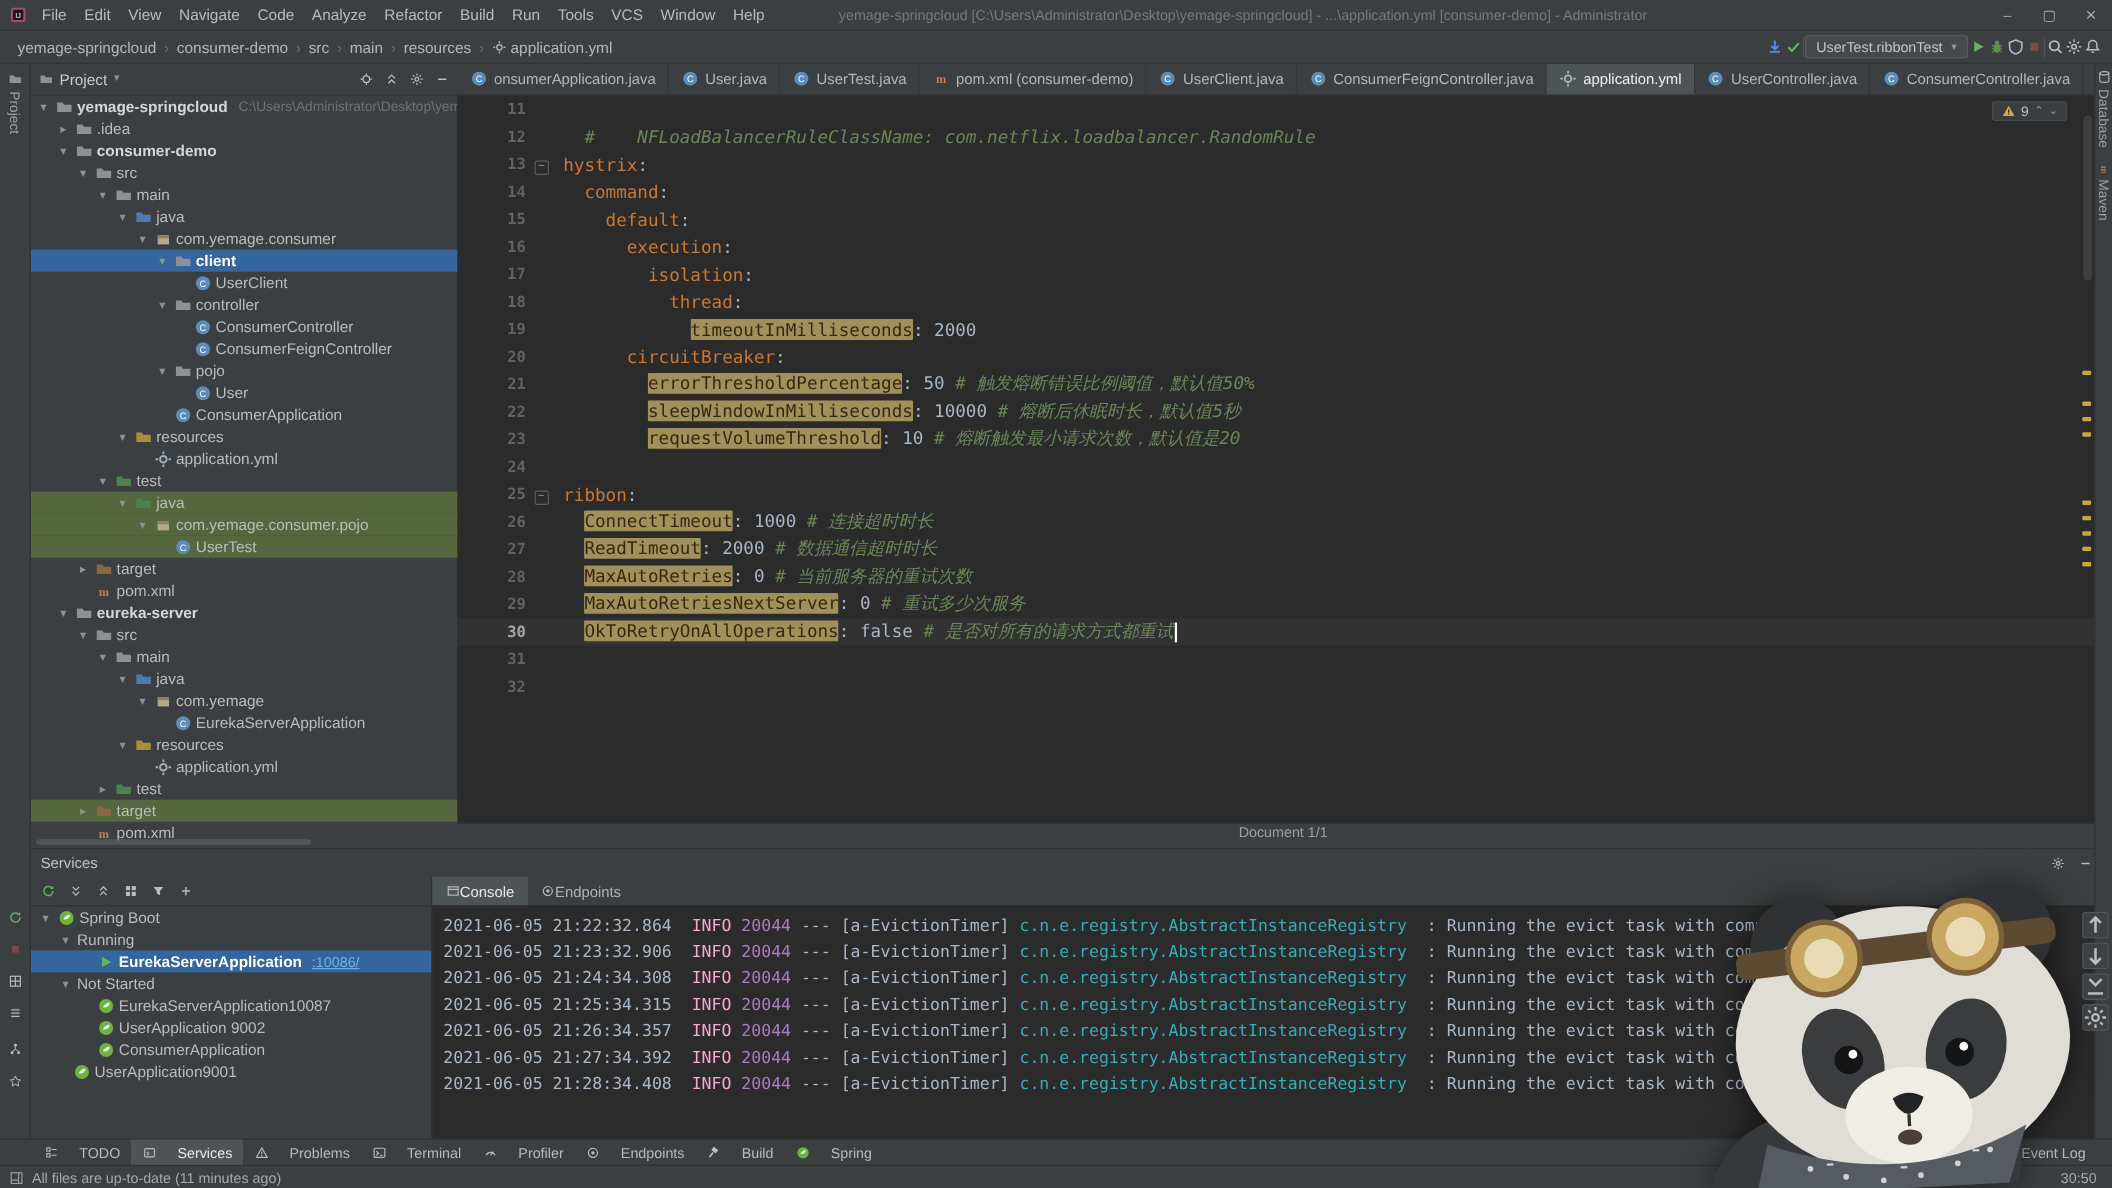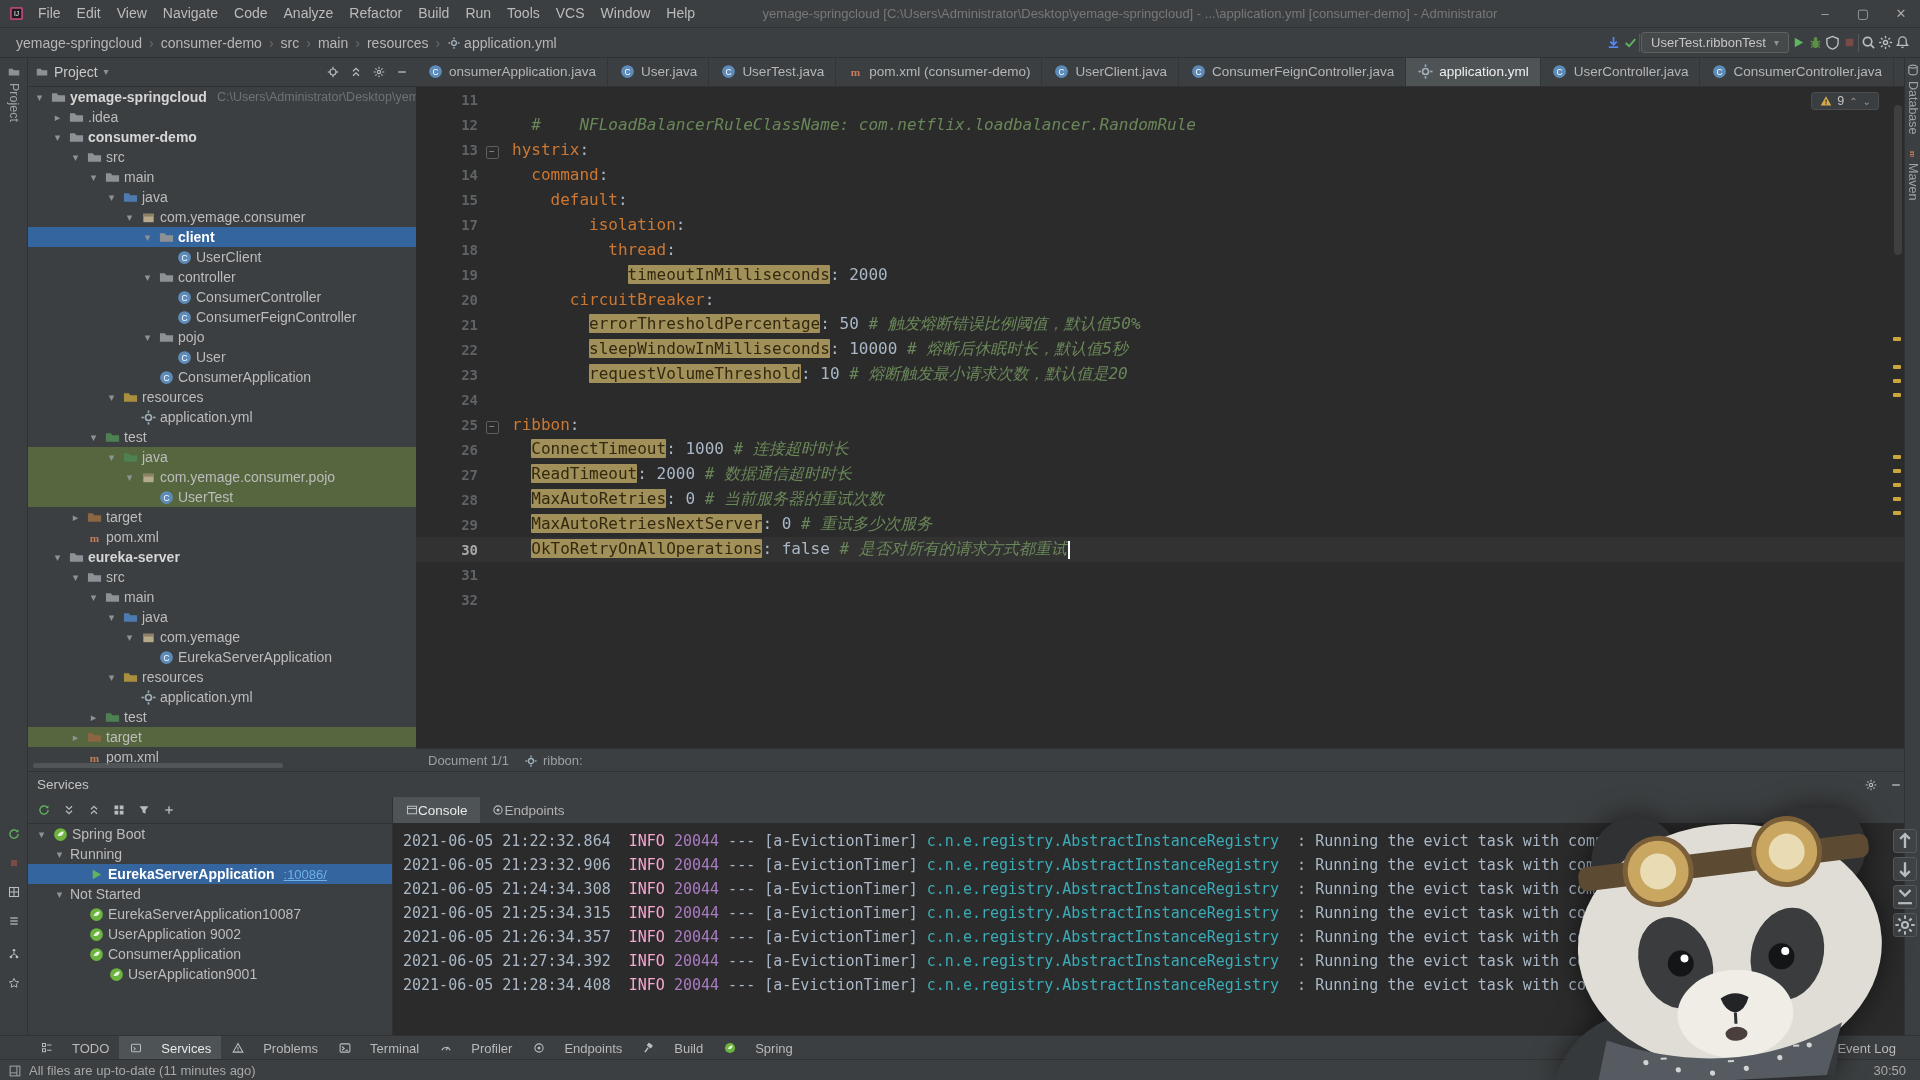--- a/index.html
+++ b/index.html
@@ -73,21 +73,21 @@
   .sk{color:#cc7832;} .sp{color:#a9b7c6;}
   .sw{background:#a2905a;color:#33290f;border-radius:1px;}
   .sc{color:#6a8759;font-style:italic;}
   .caret{display:inline-block;width:2px;height:18px;background:#ffffff;vertical-align:middle;margin-left:1px;}
   #inspections{position:absolute;top:5px;right:26px;display:flex;align-items:center;gap:5px;
                background:#3b3e40;border:1px solid #4a4d4f;border-radius:3px;padding:1px 7px;font-size:12.5px;color:#c3c3c3;}
   #estripe{position:absolute;right:0;top:0;bottom:0;width:15px;}
   #estripe .thumb{position:absolute;right:3px;top:18px;width:8px;height:150px;background:#585858;opacity:.45;border-radius:4px;}
   .emark{position:absolute;left:3px;width:8px;height:4px;background:#c9a73c;border-radius:1px;}
   #ebread{height:23px;background:#3c3f41;border-top:1px solid #2f3133;display:flex;align-items:center;
-          gap:16px;padding-left:12px;font-size:13px;color:#9aa0a4;}
+          gap:16px;padding-left:12px;font-size:13px;color:#9aa0a4;flex-direction:column;}
 
   
   #services{position:absolute;left:27px;top:771px;width:1893px;height:264px;background:#3c3f41;border-top:1px solid #2f3133;}
   #svc-header{height:25px;display:flex;align-items:center;padding:0 10px;font-size:13.5px;color:#c3c3c3;}
   #svc-header .hicons{margin-left:auto;display:flex;gap:12px;margin-right:8px;}
   #svc-body{display:flex;height:239px;}
   #svc-left{width:365px;border-right:1px solid #2f3133;flex:0 0 auto;}
   #svc-toolbar{height:26px;display:flex;align-items:center;gap:12px;padding-left:10px;border-bottom:1px solid #2f3133;}
   .svclink{color:#6fb0e8;text-decoration:underline;margin-left:5px;font-size:13px;}
   #console-col{flex:1;display:flex;flex-direction:column;min-width:0;}
@@ -799,20 +799,25 @@
         </div>
         <div class="line">
           <span class="gnum">14</span>
           <span class="gfold"></span>
           <span class="ltext"><span class="sp">  </span><span class="sk">command</span><span class="sp">:</span></span>
         </div>
         <div class="line">
           <span class="gnum">15</span>
           <span class="gfold"></span>
           <span class="ltext"><span class="sp">    </span><span class="sk">default</span><span class="sp">:</span></span>
+        </div>
+        <div class="line">
+          <span class="gnum">16</span>
+          <span class="gfold"></span>
+          <span class="ltext"><span class="sp">      </span><span class="sk">execution</span><span class="sp">:</span></span>
         </div>
         <div class="line">
           <span class="gnum">17</span>
           <span class="gfold"></span>
           <span class="ltext"><span class="sp">        </span><span class="sk">isolation</span><span class="sp">:</span></span>
         </div>
         <div class="line">
           <span class="gnum">18</span>
           <span class="gfold"></span>
           <span class="ltext"><span class="sp">          </span><span class="sk">thread</span><span class="sp">:</span></span>
@@ -1053,21 +1058,21 @@
           <div class="trow" style="padding-left:44px">
             <span class="chev"></span>
             <span class="ic ">
               <svg viewBox="0 0 16 16">
                 <circle cx="8" cy="8" r="6.8" fill="#6db33f"></circle>
                 <path d="M4.8 9.2 Q8 3.8 11.6 5 Q10.4 10.6 4.8 9.2 Z" fill="#eaf5e0"></path>
               </svg>
             </span>
             <span class="tlabel">ConsumerApplication</span>
           </div>
-          <div class="trow" style="padding-left:64px">
+          <div class="trow" style="padding-left:22px">
             <span class="chev"></span>
             <span class="ic ">
               <svg viewBox="0 0 16 16">
                 <circle cx="8" cy="8" r="6.8" fill="#6db33f"></circle>
                 <path d="M4.8 9.2 Q8 3.8 11.6 5 Q10.4 10.6 4.8 9.2 Z" fill="#eaf5e0"></path>
               </svg>
             </span>
             <span class="tlabel">UserApplication9001</span>
           </div>
         </div>

